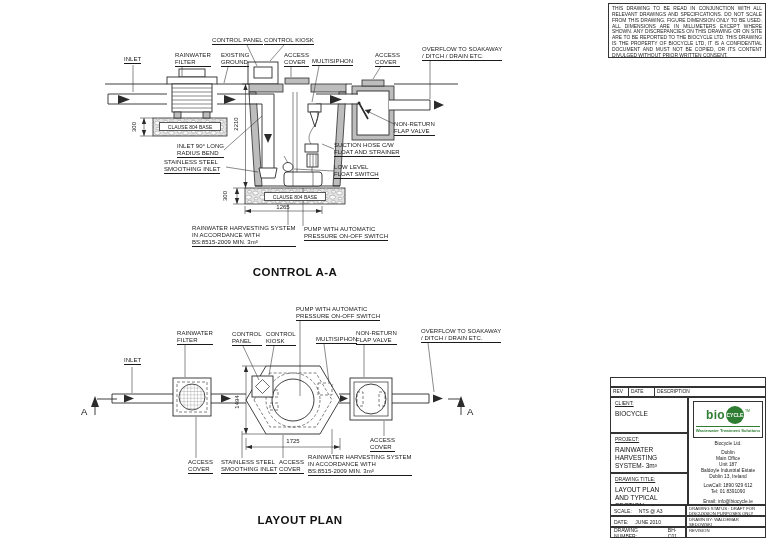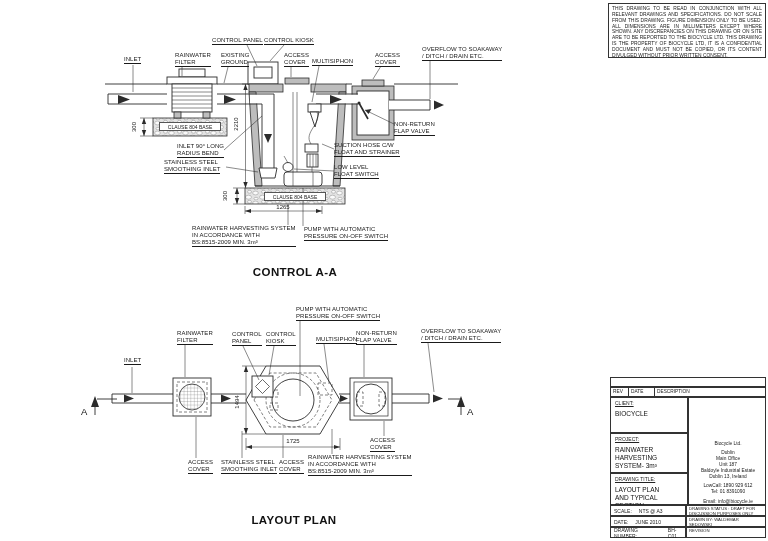--- a/index.html
+++ b/index.html
@@ -311,21 +311,21 @@
 COVER</div>
 <div class="lbl" style="left:308px;top:454px">RAINWATER HARVESTING SYSTEM
 IN ACCORDANCE WITH
 BS:8515-2009 MIN. 3m³</div>
 <div class="lbl" style="left:370px;top:437px">ACCESS
 COVER</div>
 <div class="dim rot" style="left:225px;top:398px;width:24px">1494</div>
 <div class="dim" style="left:278px;top:437px;width:30px">1725</div>
 <div class="amark" style="left:81px;top:406px">A</div>
 <div class="amark" style="left:467px;top:406px">A</div>
-<div class="vtitle" style="left:234px;top:514px;width:120px">LAYOUT PLAN</div>
+<div class="vtitle" style="left:240px;top:514px;width:120px">LAYOUT PLAN</div>
 
 <div>
   <div class="box" style="left:610px;top:377px;width:156px;height:10px"></div>
   <div class="box hrow" style="left:610px;top:387px;width:156px;height:10px">
     <span class="cell" style="width:18px">REV</span>
     <span class="cell" style="width:26px">DATE</span>
     <span class="cell" style="flex:1;border-right:none">DESCRIPTION</span>
   </div>
   <div class="box" style="left:610px;top:397px;width:78px;height:36px">
     <div class="tlab">CLIENT:</div>
@@ -335,20 +335,30 @@
     <div class="tlab">PROJECT:</div>
     <div class="tval pre">RAINWATER HARVESTING
 SYSTEM- 3m³</div>
   </div>
   <div class="box" style="left:610px;top:473px;width:78px;height:32px">
     <div class="tlab">DRAWING TITLE:</div>
     <div class="tval pre">LAYOUT PLAN
 AND TYPICAL SECTION</div>
   </div>
   <div class="box" style="left:688px;top:397px;width:78px;height:108px">
+    <div class="logo-box">
+      <div class="logo-row">
+        <span class="logo-bio">bio</span>
+        <span class="logo-circle">
+              <span>CYCLE</span>
+            </span>
+        <span class="logo-tm">TM</span>
+      </div>
+      <div class="logo-tag">Wastewater Treatment Solutions</div>
+    </div>
     <div class="addr">
       <div class="addr-name">Biocycle Ltd.</div>
       <div class="pre">Dublin
 Main Office
 Unit 187
 Baldoyle Industrial Estate
 Dublin 13, Ireland</div>
       <div style="margin-top:3px">LowCall: 1890 929 612</div>
       <div>Tel: 01 8391090</div>
       <div style="margin-top:4px">Email: info@biocycle.ie</div>

